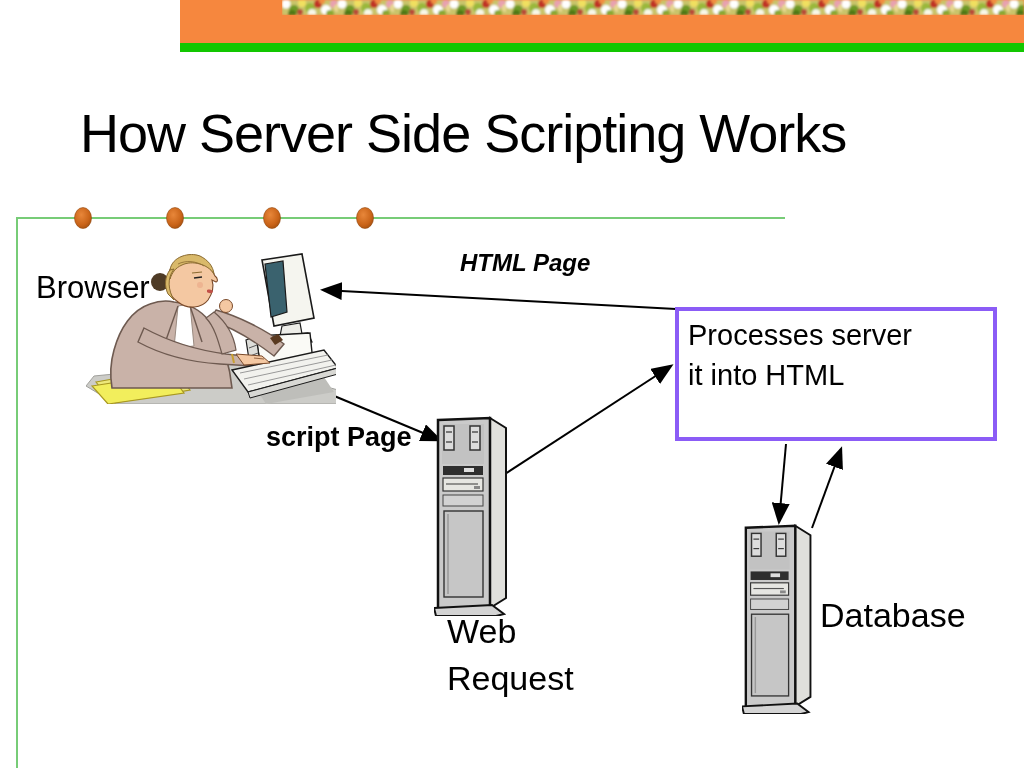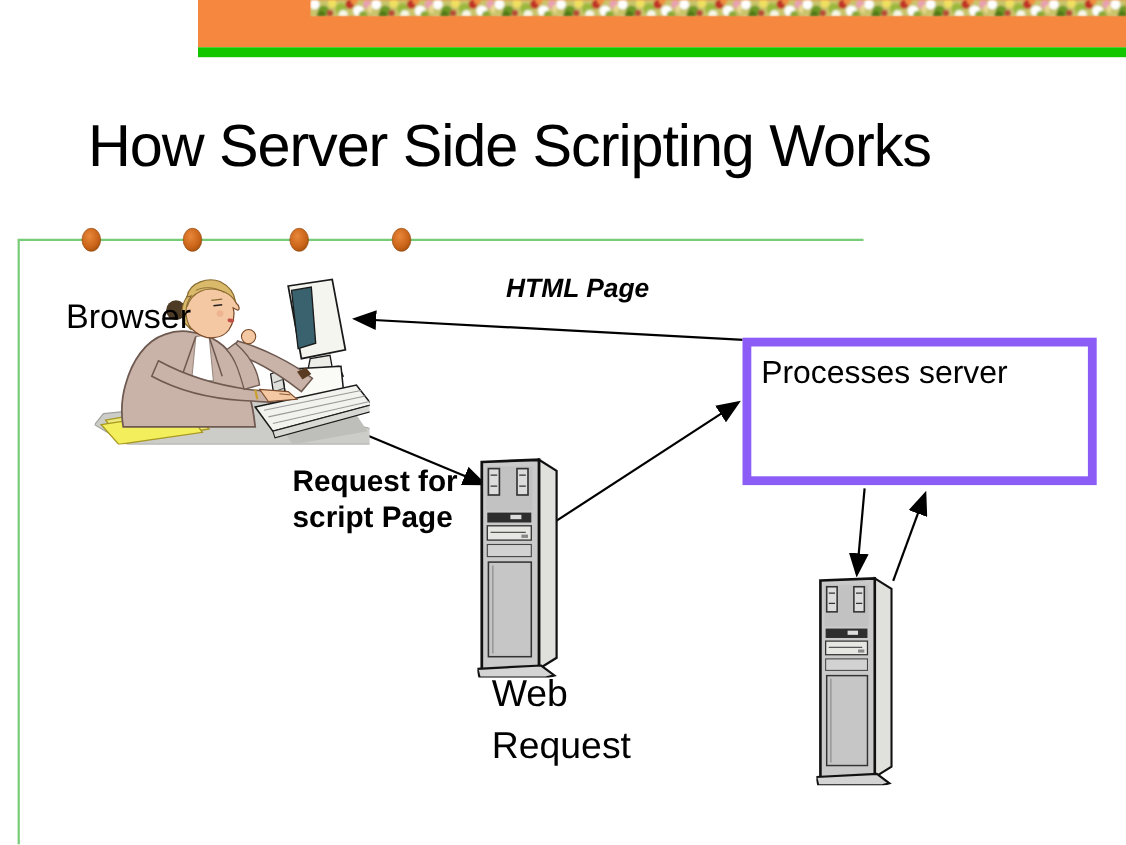--- a/index.html
+++ b/index.html
@@ -19,29 +19,29 @@
     left:80px; top:102px; width:900px;
     font-size:54px; line-height:1.15; font-weight:400;
     letter-spacing:-1px; white-space:nowrap;
   }
 
   
   .overlay { left:0; top:0; width:1024px; height:768px; pointer-events:none; }
 
   
   .lbl { position:absolute; }
-  .lbl-browser { left:36px; top:270px; font-size:31px;margin-left:24px; }
+  .lbl-browser { left:36px; top:270px; font-size:31px; }
   .lbl-htmlpage { left:460px; top:249px; font-size:24px; font-weight:700;font-style:italic; }
   .lbl-request { left:266px; top:421px; font-size:27px; font-weight:700; line-height:33px; }
   .lbl-webserver { left:447px; top:608px; font-size:34px; line-height:47px; }
   .lbl-database { left:820px; top:596px; font-size:34px; }
 
   .process-box {
     left:675px; top:307px; width:322px; height:134px;
-    border:8px solid #8b5cf6; background:#fff; box-sizing:border-box;
+    border:4px solid #8b5cf6; background:#fff; box-sizing:border-box;
     padding:4px 0 0 9px; font-size:29px; line-height:40px;
   }
   .process-box span { display:block; }
 
   .clipart-browser { left:86px; top:252px; width:250px; height:152px; }
   .tower-web { left:434px; top:414px; width:82px; height:202px; }
   .tower-db  { left:742px; top:522px; width:78px; height:192px; }
   .hidden-defs { position:absolute; width:0; height:0; overflow:hidden; }
 </style>
 </head>
@@ -192,27 +192,28 @@
   </svg>
 
   <svg class="abs tower-db" viewBox="0 0 82 202">
     <use href="#tower"></use>
   </svg>
 
   <div class="lbl lbl-browser">Browser</div>
   <div class="lbl lbl-htmlpage">HTML Page</div>
 
   <div class="lbl lbl-request">
-    <span style="display:block">Request for</span>
     <span style="display:block">script Page</span>
   </div>
 
   <div class="abs process-box">
     <span>Processes server</span>
+    <span>it into HTML</span>
   </div>
 
   <div class="lbl lbl-webserver">
     <span style="display:block">Web</span>
     <span style="display:block">Request</span>
   </div>
 
+  <div class="lbl lbl-database">Database</div>
 
 </div>
 
 </body></html>

